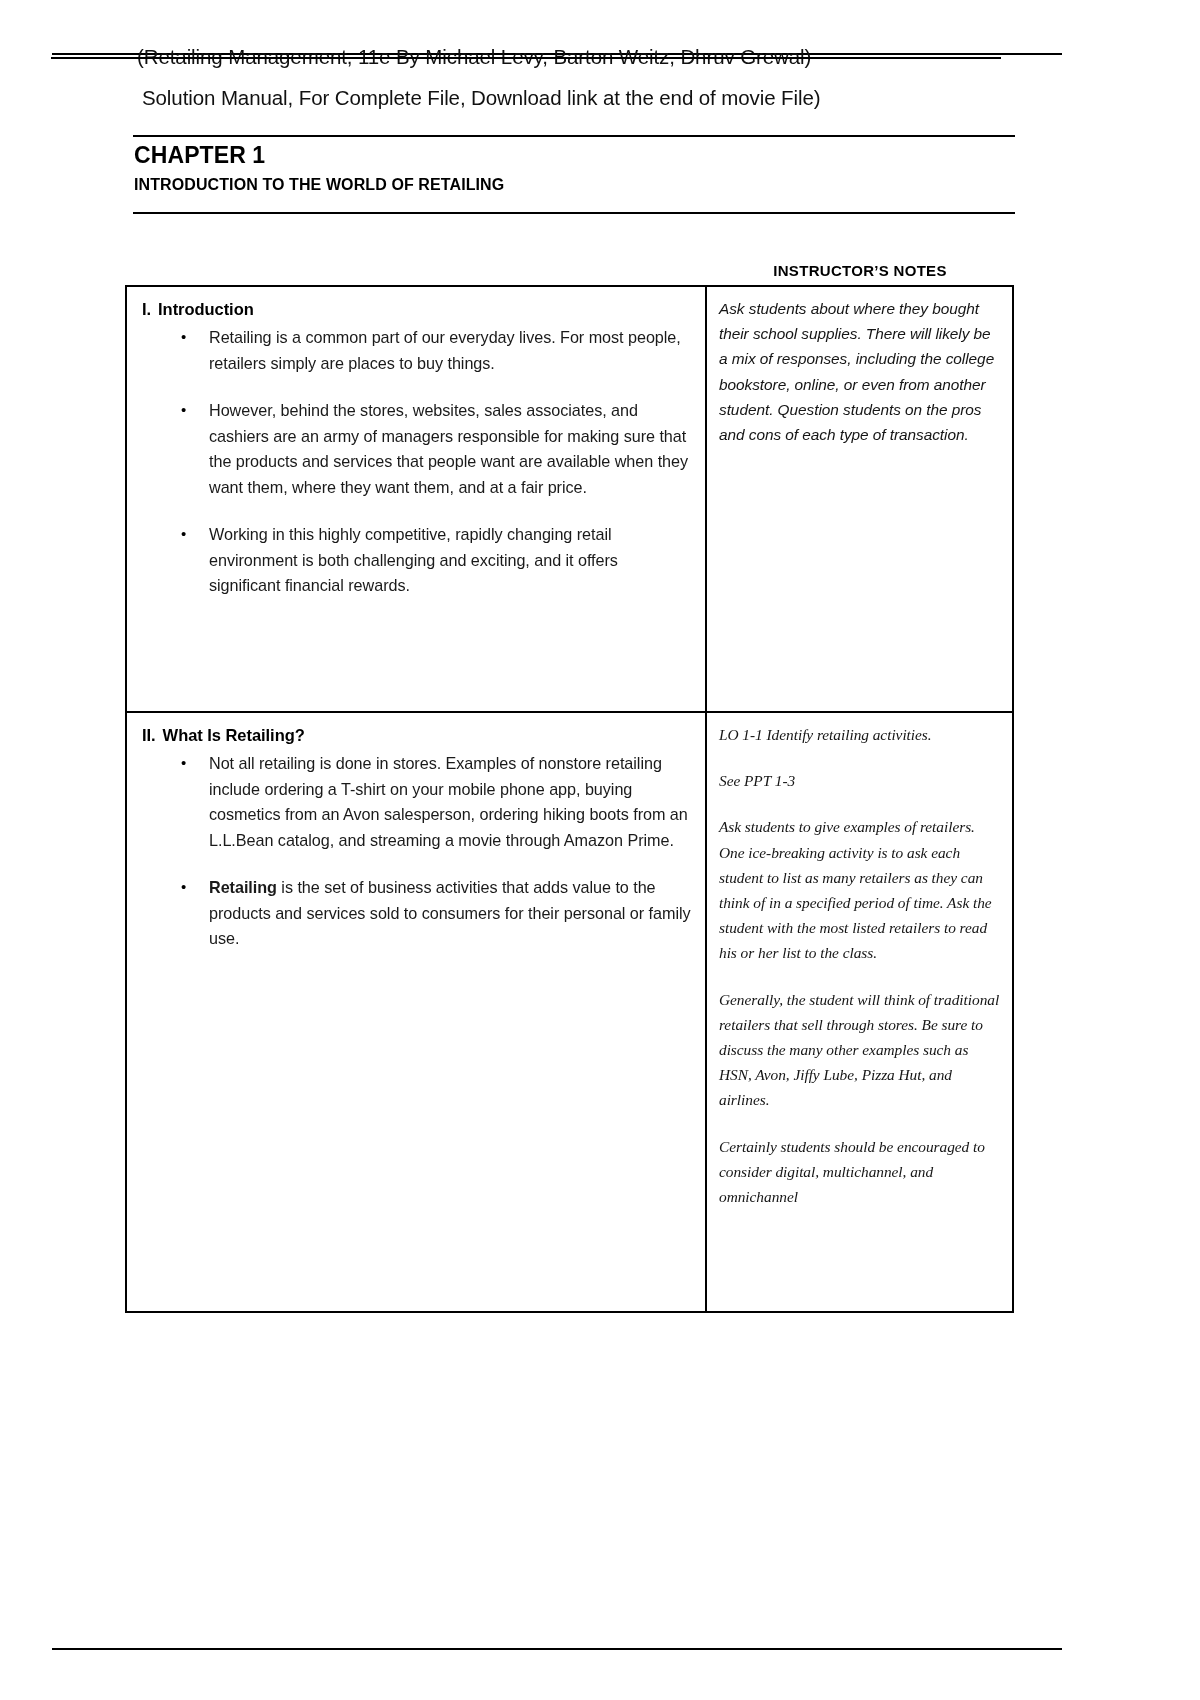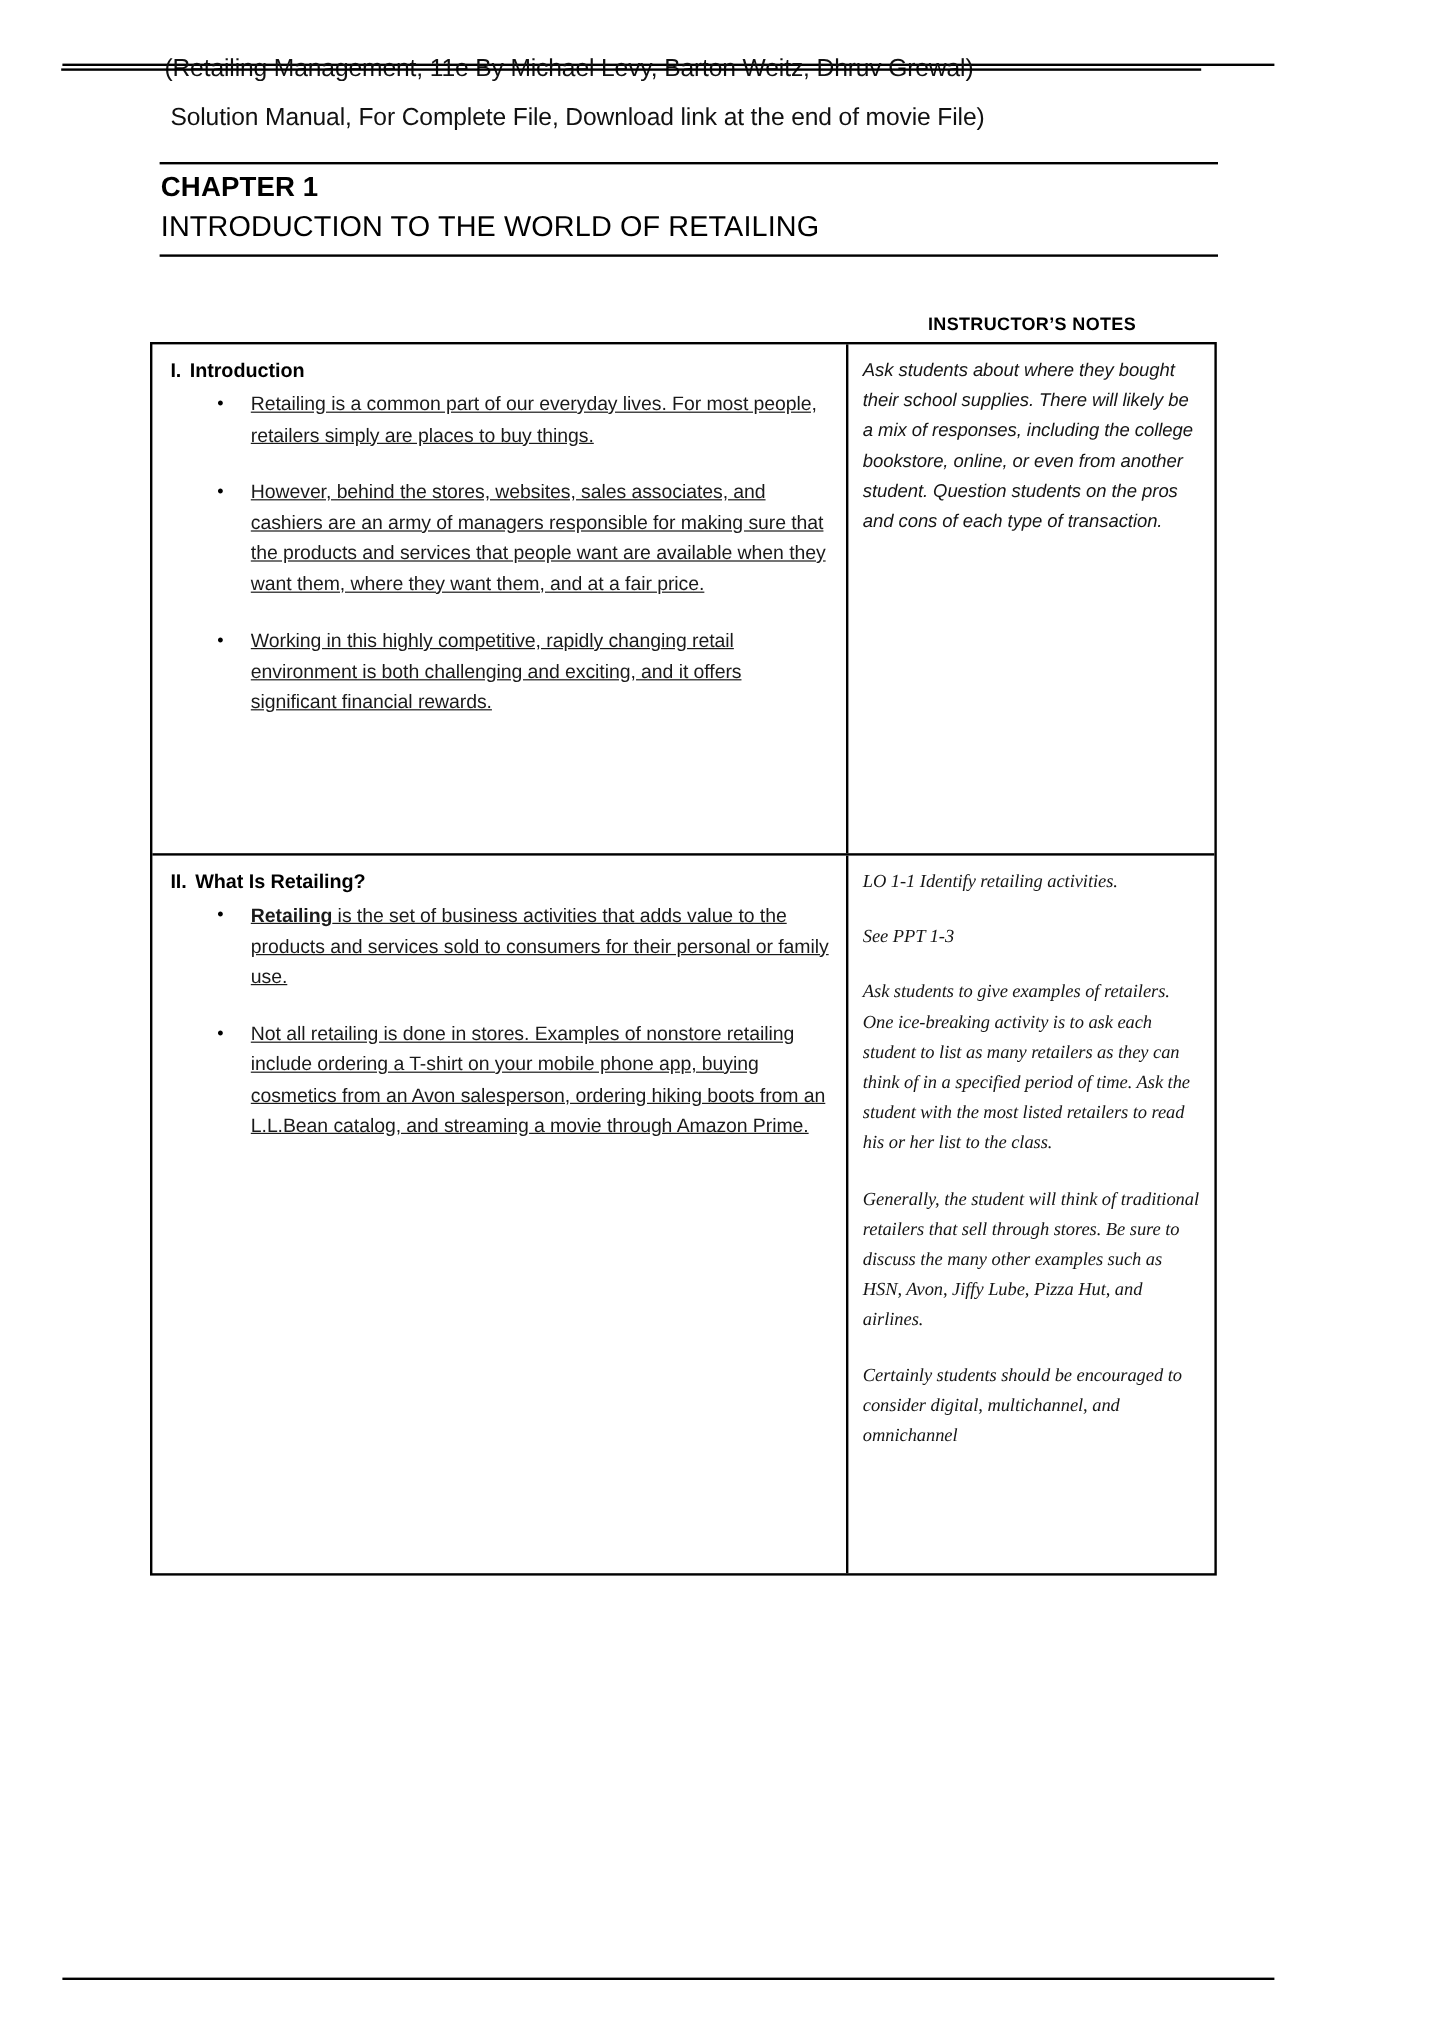--- a/index.html
+++ b/index.html
@@ -82,22 +82,22 @@
     top: 142px;
     font-size: 23px;
     font-weight: bold;
     letter-spacing: 0.1px;
     white-space: nowrap;
   }
   .chapter-title {
     position: absolute;
     left: 134px;
     top: 176px;
-    font-size: 24px;
-    font-weight: normal;
+    font-size: 16px;
+    font-weight: bold;
     letter-spacing: 0.1px;
     white-space: nowrap;
   }
 
   
   .col-head {
     position: absolute;
     top: 262px;
     font-size: 15px;
     font-weight: bold;
@@ -153,21 +153,20 @@
     padding: 0;
   }
   ul.bullets li {
     position: relative;
     font-size: 16.2px;
     line-height: 25.5px;
     letter-spacing: -0.05px;
     margin: 0 0 22px 0;
     padding-left: 72px;
     color: #1a1a1a;
-    text-decoration: underline;
   }
   ul.bullets li:last-child { margin-bottom: 0; }
   ul.bullets li::before {
     content: "\2022";
     position: absolute;
     left: 44px;
     top: -1px;
     font-size: 15px;
     color: #000;
   }
@@ -243,22 +242,22 @@
         <p class="note-para note-spacer-top">Ask students about where they bought their school supplies. There will likely be a mix of responses, including the college bookstore, online, or even from another student. Question students on the pros and cons of each type of transaction.</p>
       </div>
     </div>
 
     <div class="trow row2">
       <div class="cell-outline">
         <div class="section-head">
           <span class="num">II.</span><span>What Is Retailing?</span>
         </div>
         <ul class="bullets">
+          <li>Not all retailing is done in stores. Examples of nonstore retailing include ordering a T-shirt on your mobile phone app, buying cosmetics from an Avon salesperson, ordering hiking boots from an L.L.Bean catalog, and streaming a movie through Amazon Prime.</li>
           <li><b>Retailing</b><span> is the set of business activities that adds value to the products and services sold to consumers for their personal or family use.</span></li>
-          <li>Not all retailing is done in stores. Examples of nonstore retailing include ordering a T-shirt on your mobile phone app, buying cosmetics from an Avon salesperson, ordering hiking boots from an L.L.Bean catalog, and streaming a movie through Amazon Prime.</li>
         </ul>
       </div>
       <div class="cell-notes">
         <p class="note-para">LO 1-1 Identify retailing activities.</p>
         <p class="note-para note-spacer-top">See PPT 1-3</p>
         <p class="note-para">Ask students to give examples of retailers. One ice-breaking activity is to ask each student to list as many retailers as they can think of in a specified period of time. Ask the student with the most listed retailers to read his or her list to the class.</p>
         <p class="note-para">Generally, the student will think of traditional retailers that sell through stores. Be sure to discuss the many other examples such as HSN, Avon, Jiffy Lube, Pizza Hut, and airlines.</p>
         <p class="note-para">Certainly students should be encouraged to consider digital, multichannel, and omnichannel</p>
       </div>
     </div>

